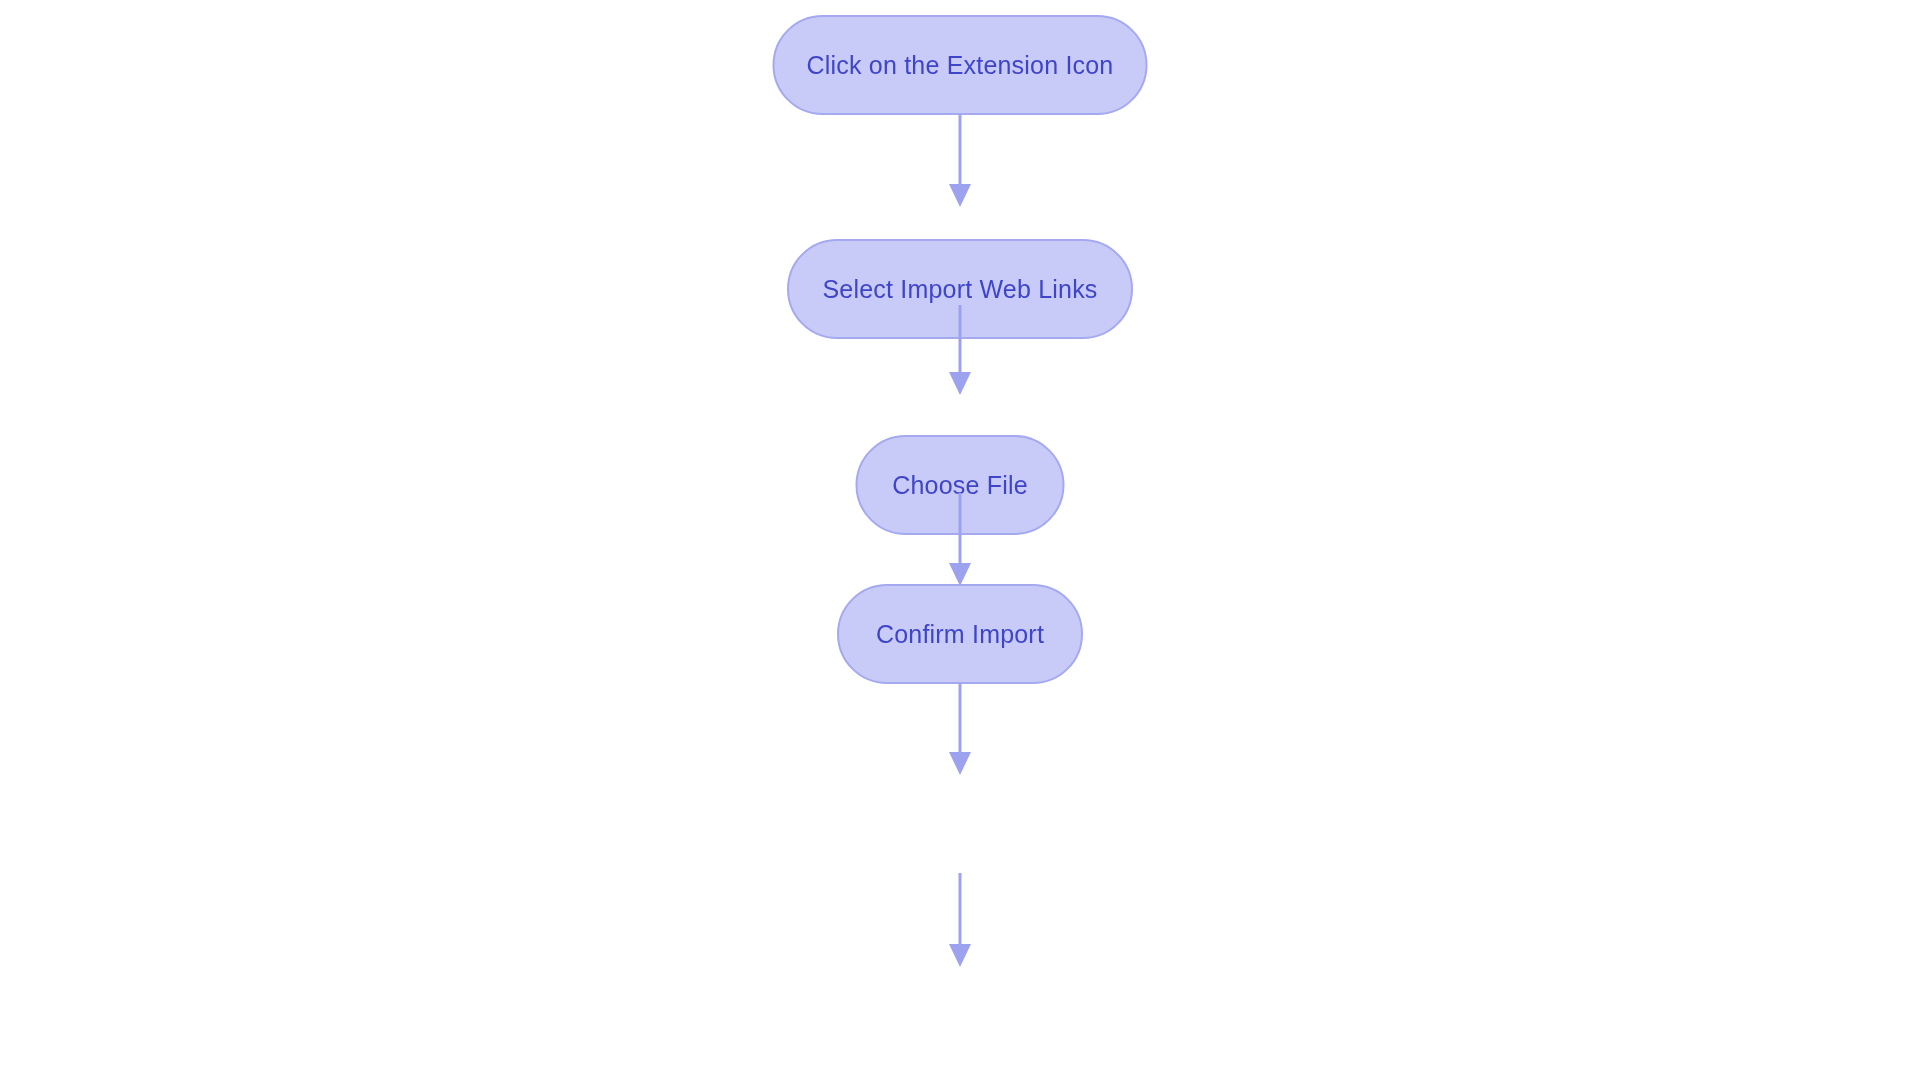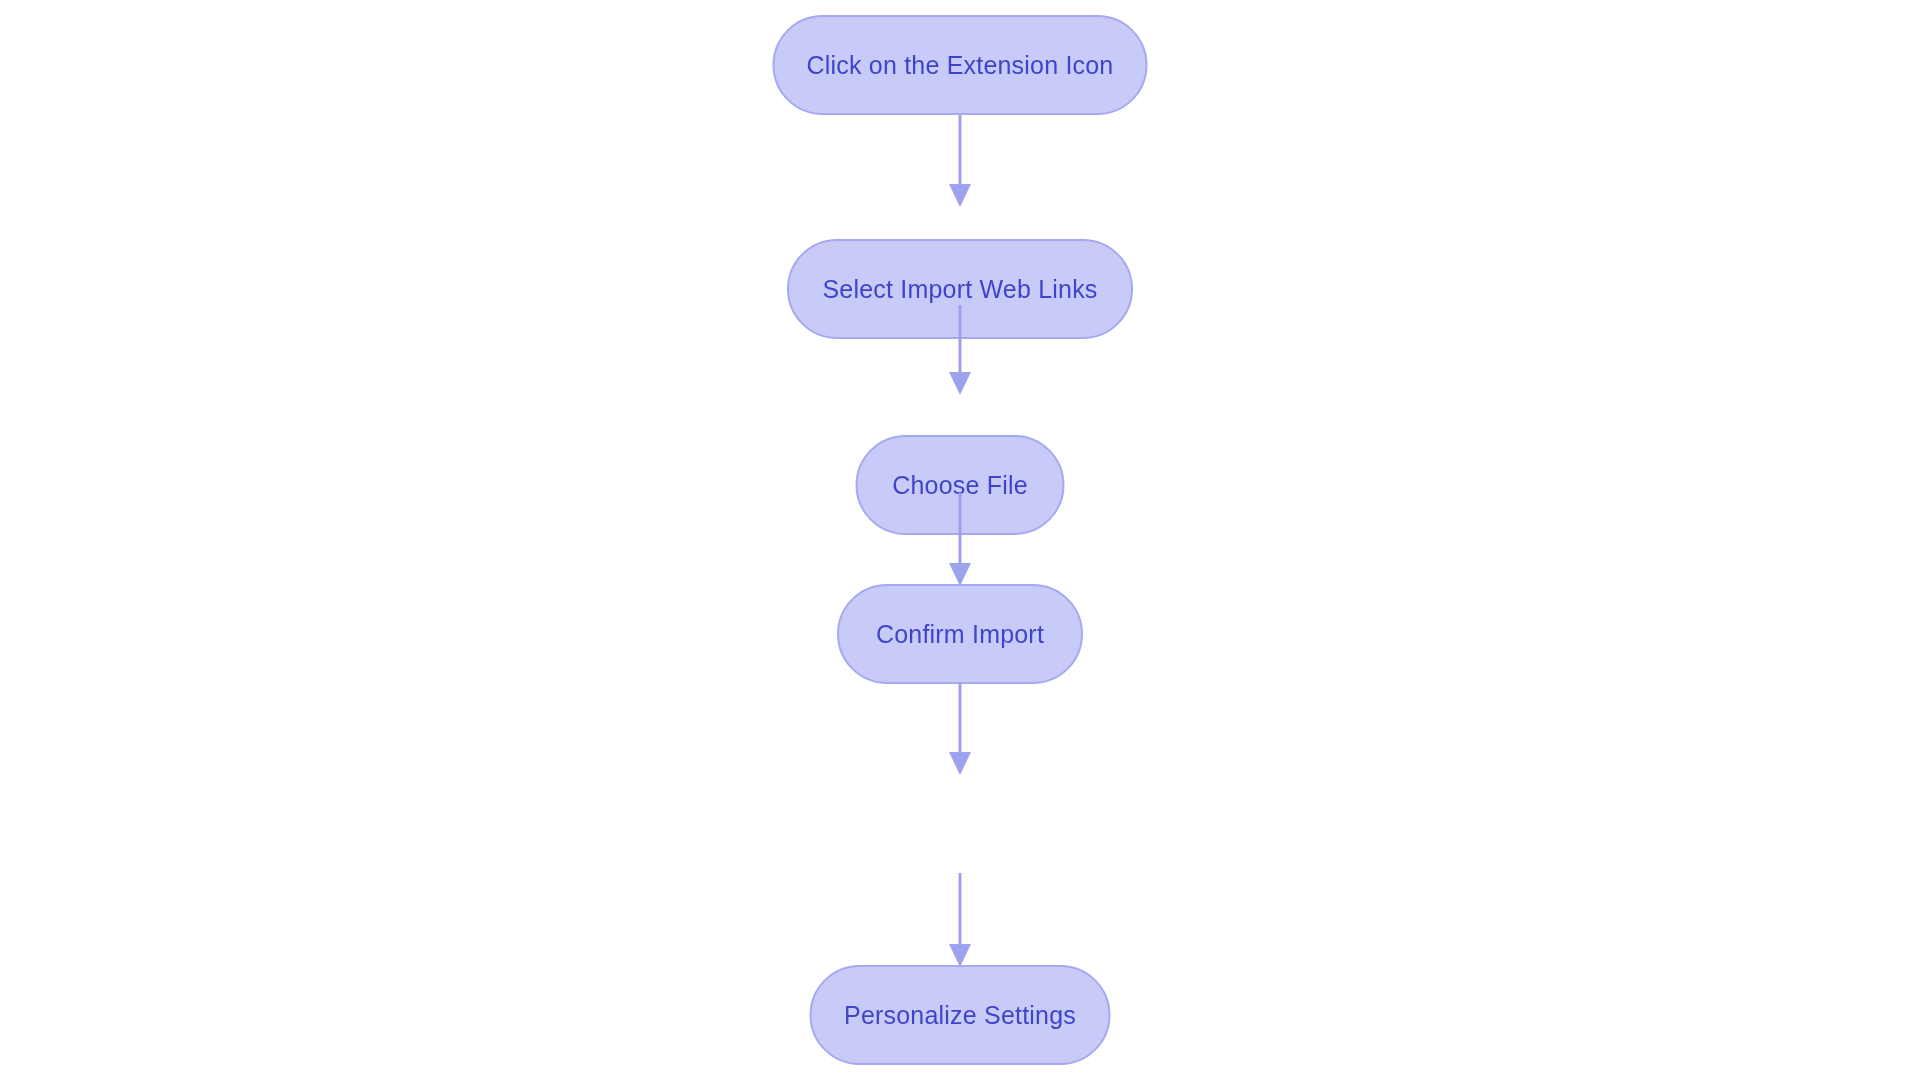--- a/index.html
+++ b/index.html
@@ -115,17 +115,14 @@
     <div class="line"></div>
     <div class="head"></div>
   </div>
 
 
   <div class="arrow a5">
     <div class="line"></div>
     <div class="head"></div>
   </div>
 
-  <div class="node n6">
-    <span>Personalize Settings</span>
-  </div>
 
 </div>
 
 </body></html>

